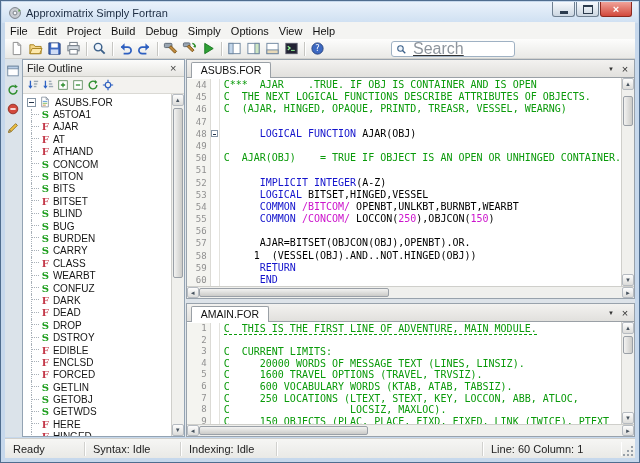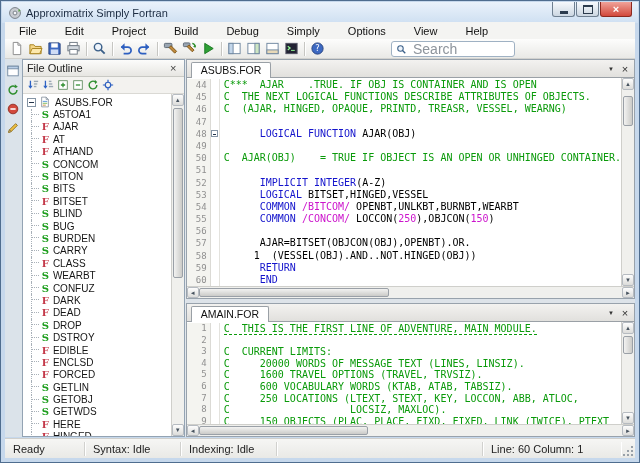--- a/index.html
+++ b/index.html
@@ -16,33 +16,33 @@
   .wbtn{width:23px;height:15px;border:1px solid #6e7f90;border-top:none;border-radius:0 0 3px 3px;
     background:linear-gradient(#f6f9fc,#ccd7e2);margin-left:1px;display:flex;align-items:center;justify-content:center;}
   .wbtn.min::after{content:"";width:8px;height:3px;background:#2b3b4d;margin-top:6px;}
   .wbtn.max::after{content:"";width:8px;height:6px;border:1px solid #2b3b4d;border-top-width:2px;}
   .wbtn.close{width:32px;background:linear-gradient(#f0a399,var(--close,#d2493c));border-color:#8c291f;
     color:#fff;font-size:11px;font-weight:bold;}
   .wbtn.close::after{content:"\00d7";margin-top:-1px;}
   
   .menubar{position:absolute;left:4px;right:4px;top:21px;height:17px;background:#f4f4f2;
     display:flex;align-items:center;font-size:11px;color:#111;}
-  .mi{padding:1px 14px;}
+  .mi{padding:1px 5px;}
   
   .toolbar{position:absolute;left:4px;right:4px;top:38px;height:20px;
     background:linear-gradient(#fdfdfc,#e9e9e6);border-bottom:1px solid #d2d2cf;display:flex;align-items:center;padding:0 2px;}
   .tb-wrap{display:flex;align-items:center;height:100%;}
   .tbtn{width:19px;height:18px;display:inline-flex;align-items:center;justify-content:center;border:1px solid transparent;border-radius:2px;}
   .tbtn .ico svg{width:15px;height:15px;display:block;}
   .tsep{width:1px;height:14px;background:#c6c6c2;box-shadow:1px 0 0 #ffffff;margin:0 3px;}
   .searchbox{position:absolute;left:386px;top:2px;width:124px;height:16px;border:1px solid #9fb1c3;border-radius:3px;
     background:#fff;display:flex;align-items:center;padding:0 4px;}
   .searchbox .ico svg{width:11px;height:11px;display:block;}
   .searchbox input{border:none;outline:none;background:transparent;font-family:"Liberation Sans",sans-serif;
-    font-size:14px;width:100%;margin-left:4px;color:#333;}
+    font-size:16px;width:100%;margin-left:4px;color:#333;text-decoration:underline;}
   .searchbox input::placeholder{color:#8d949c;}
   
   .content{position:absolute;left:4px;right:4px;top:58px;bottom:25px;display:flex;background:#e2e7ec;}
   
   .leftstrip{width:17px;display:flex;flex-direction:column;align-items:center;padding-top:4px;background:#dbe3ea;}
   .stripbtn{width:16px;height:16px;margin-bottom:3px;display:flex;align-items:center;justify-content:center;}
   .stripbtn svg{width:14px;height:14px;display:block;}
   
   .outline-panel{width:164px;border:1px solid #93a3b3;background:#fff;display:flex;flex-direction:column;}
   .panel-header{height:17px;background:linear-gradient(#fcfcfb,#e7e6e2);border-bottom:1px solid #c9c9c4;

